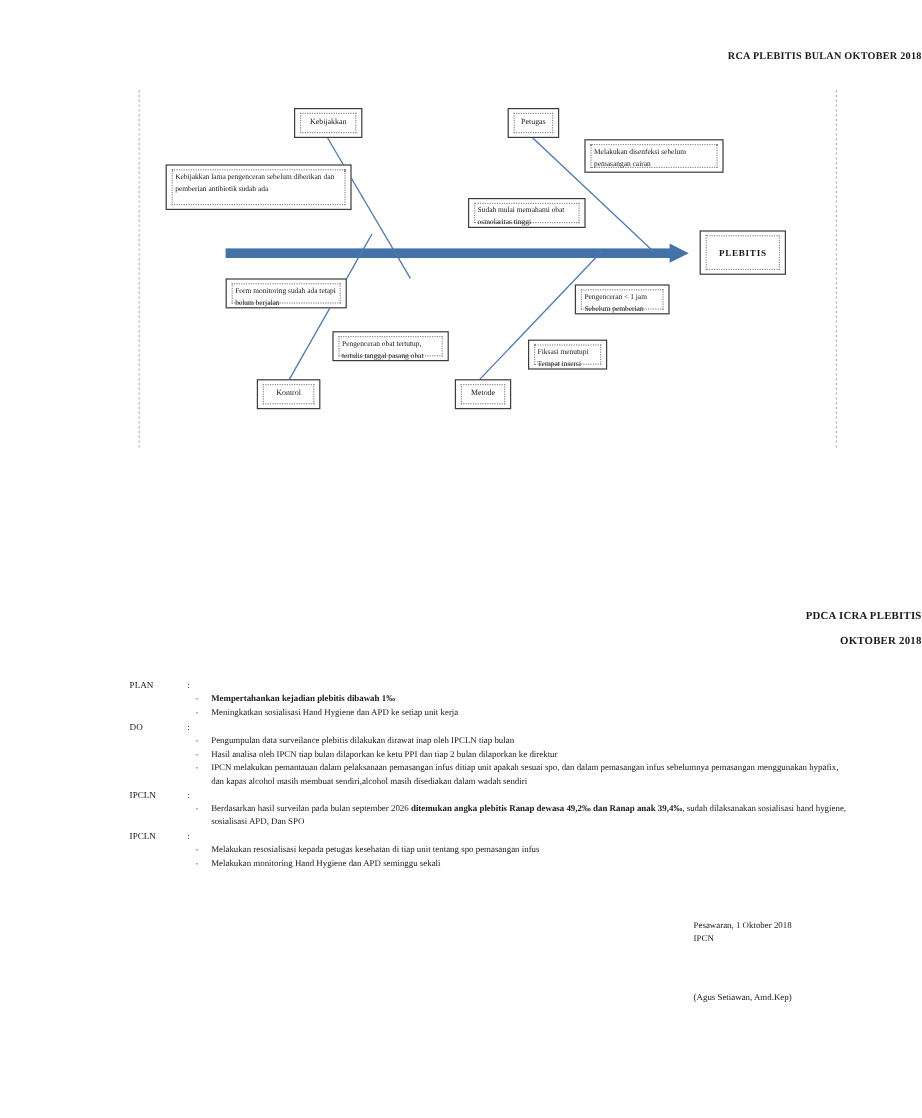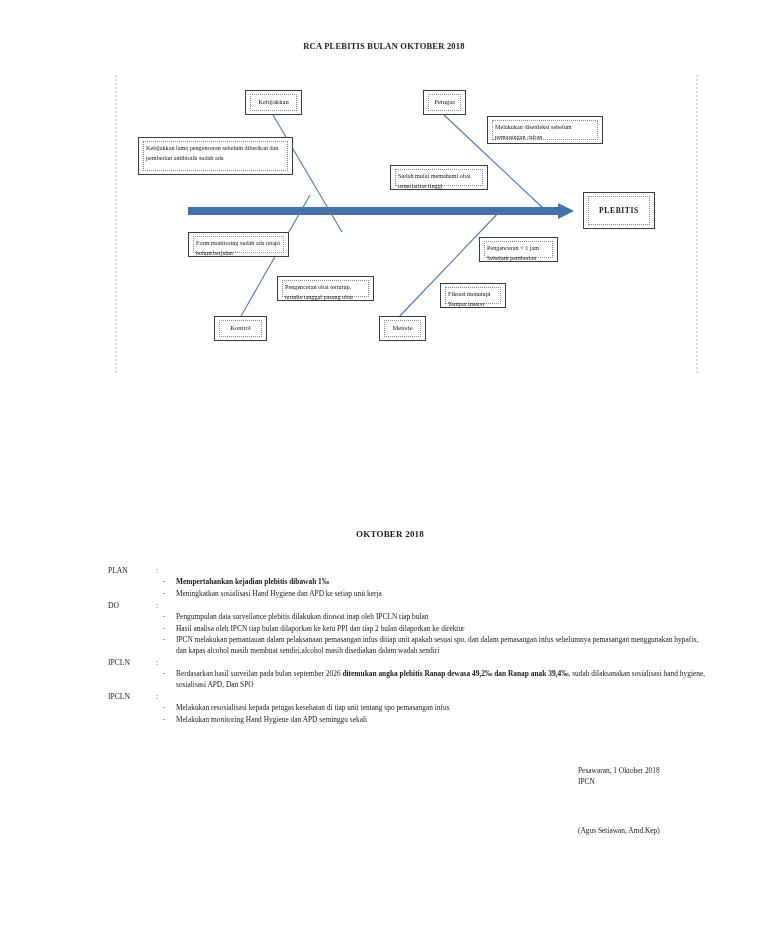--- a/index.html
+++ b/index.html
@@ -18,21 +18,21 @@
     height: 932px;
     overflow: hidden;
     background: #ffffff;
   }
 
   
   .doc-title {
     position: absolute;
     left: 0;
     right: 0;
-    text-align: center;
+    text-align: right;
     font-weight: bold;
     font-size: 8.5px;
     letter-spacing: .2px;
   }
   #rca-title { top: 41px; }
   #pdca-title { top: 508px; font-size: 9px; }
   #pdca-subtitle { top: 529px; font-size: 9px; padding-left: 12px; }
 
   
   #fishbone {
@@ -190,20 +190,21 @@
 
     <div class="fb-box" style="left:440px; top:213px; width:66px; height:25px;">
       <div class="inner">Fiksasi menutupi Tempat insersi</div>
     </div>
 
     <div class="fb-box fb-head" style="left:583px; top:122px; width:72px; height:37px;">
       <div class="inner">PLEBITIS</div>
     </div>
   </div>
 
+  <div class="doc-title" id="pdca-title">PDCA ICRA PLEBITIS</div>
   <div class="doc-title" id="pdca-subtitle">OKTOBER 2018</div>
 
   <div id="pdca">
       <div class="pdca-row">
         <div class="pdca-label">PLAN</div>
         <div class="pdca-colon">:</div>
       </div>
       <div class="pdca-items">
         <div class="pdca-item">
           <div class="pdca-dash">-</div>

